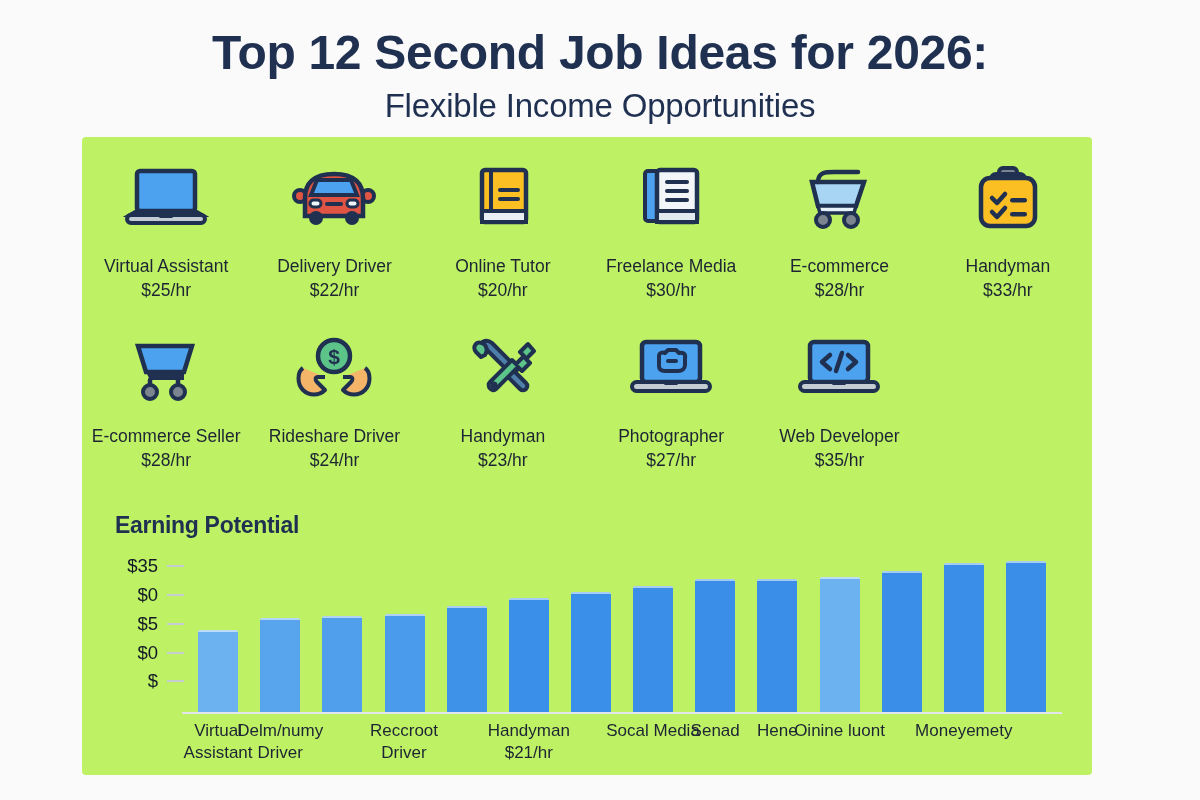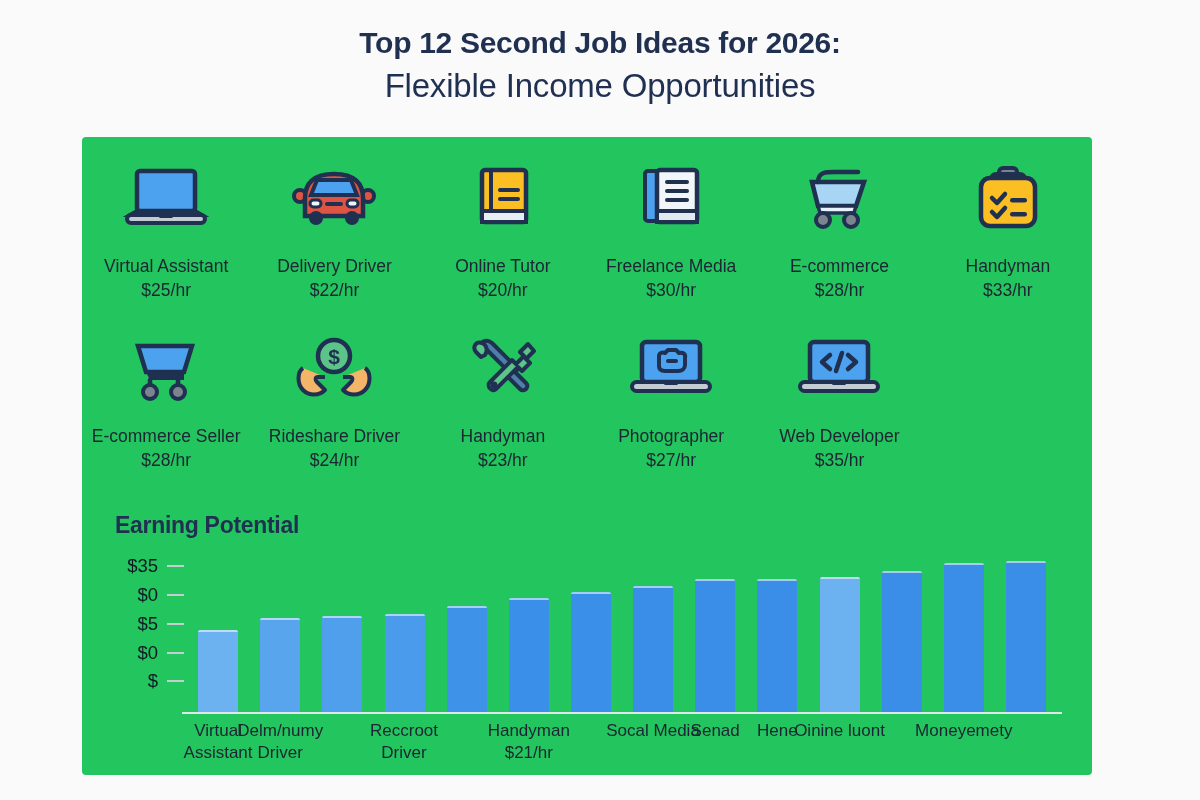--- a/index.html
+++ b/index.html
@@ -10,33 +10,33 @@
     font-family:"Liberation Sans", sans-serif;
     overflow:hidden;
     position:relative;
   }
 
   
   .title-block{
     position:absolute; left:0; top:26px; width:1200px; text-align:center;
   }
   .title-line1{
-    font-size:30px; font-weight:bold; color:#1f3050;
+    font-size:48px; font-weight:bold; color:#1f3050;
     letter-spacing:-0.3px; line-height:1.12;
   }
   .title-line2{
     font-size:33px; font-weight:normal; color:#1f3050;
     letter-spacing:-0.2px; line-height:1.2; margin-top:6px;
   }
 
   
   .card{
     position:absolute; left:82px; top:137px;
     width:1010px; height:638px;
-    background:#22c55e; border-radius:4px;
+    background:#bef264; border-radius:4px;
   }
 
   
   .icon-grid{
     position:absolute; left:0; top:0; width:1010px;
     display:grid; grid-template-columns:repeat(6, 1fr);
   }
   .grid-row-1{ top:18px; }
   .grid-row-2{ top:188px; }
 

